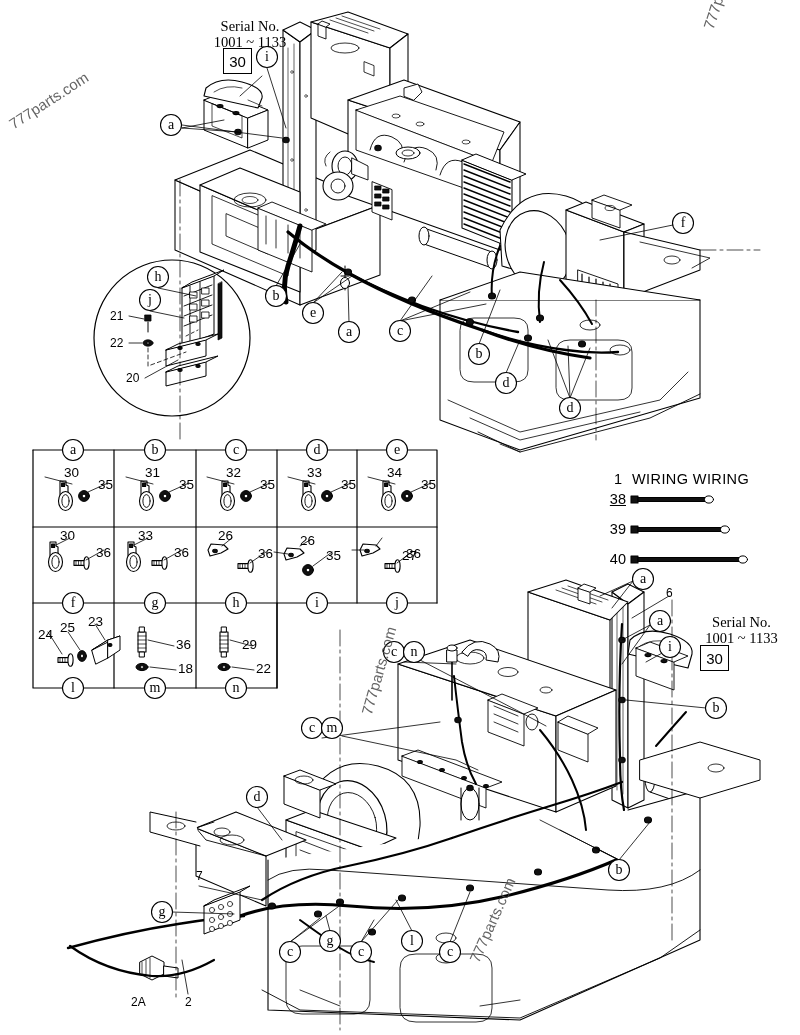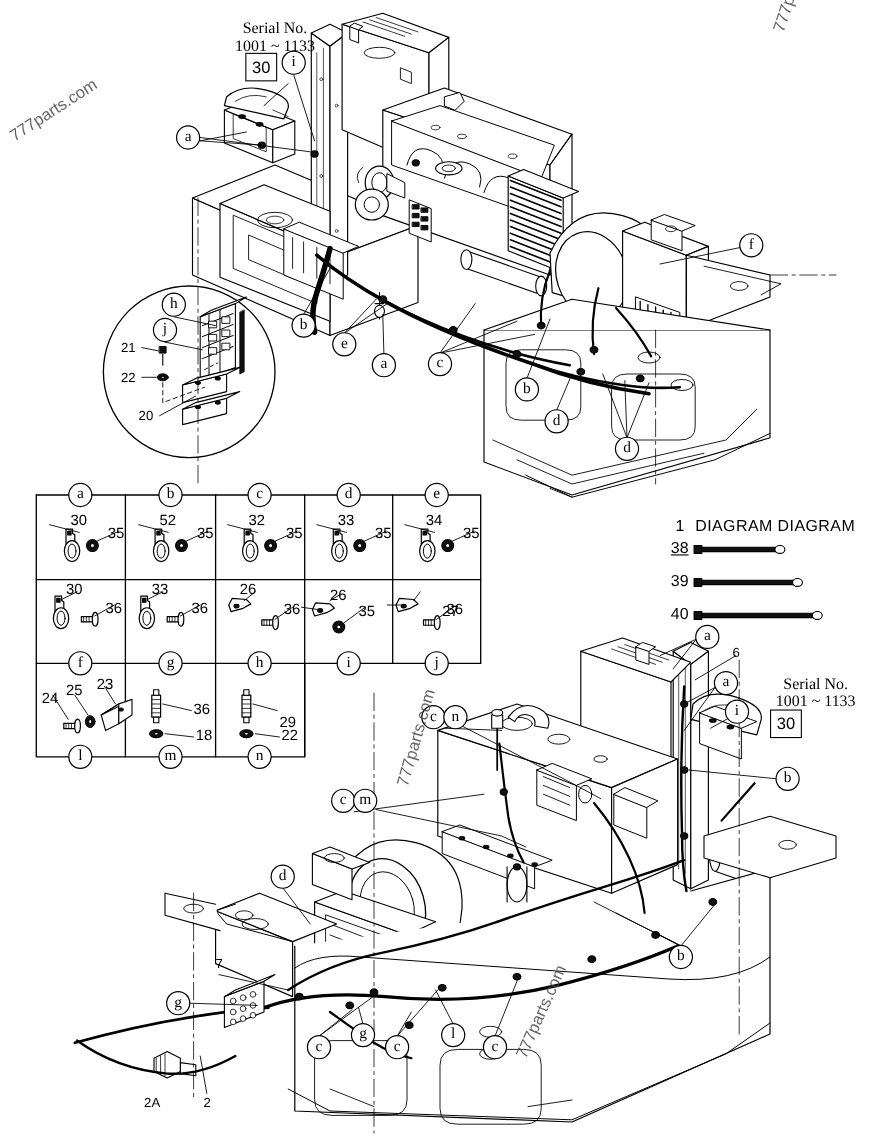--- a/index.html
+++ b/index.html
@@ -637,37 +637,37 @@
 </div>
 <div class="boxnum" style="left:223px;top:48px;width:27px;height:24px;">30</div>
 
 <div class="lbl serial" style="left:684px;top:614px;width:115px;">
   <div>Serial No.</div>
   <div>1001 ~ 1133</div>
 </div>
 <div class="boxnum" style="left:700px;top:645px;width:27px;height:24px;">30</div>
 
 <div class="wtitle" style="left:614px;top:471px;">1</div>
-<div class="wtitle" style="left:632px;top:471px;">DIAGRAM DIAGRAM</div>
+<div class="wtitle" style="left:632px;top:471px;">WIRING WIRING</div>
 <div class="wnum" style="left:602px;top:491px;width:24px;text-decoration:underline;">38</div>
 <div class="wnum" style="left:602px;top:521px;width:24px;">39</div>
 <div class="wnum" style="left:602px;top:551px;width:24px;text-align:right;">40</div>
 
 <div class="partnum" style="left:110px;top:309px;">21</div>
 <div class="partnum" style="left:110px;top:336px;">22</div>
 <div class="partnum" style="left:126px;top:371px;">20</div>
 
 <div class="partnum" style="left:666px;top:586px;">6</div>
 <div class="partnum" style="left:196px;top:869px;">7</div>
 <div class="partnum" style="left:185px;top:995px;">2</div>
 <div class="partnum" style="left:131px;top:995px;">2A</div>
 
 <div class="tablenum" style="left:64px;top:465px;">30</div>
 <div class="tablenum" style="left:98px;top:477px;">35</div>
-<div class="tablenum" style="left:145px;top:465px;">52</div>
+<div class="tablenum" style="left:145px;top:465px;">31</div>
 <div class="tablenum" style="left:179px;top:477px;">35</div>
 <div class="tablenum" style="left:226px;top:465px;">32</div>
 <div class="tablenum" style="left:260px;top:477px;">35</div>
 <div class="tablenum" style="left:307px;top:465px;">33</div>
 <div class="tablenum" style="left:341px;top:477px;">35</div>
 <div class="tablenum" style="left:387px;top:465px;">34</div>
 <div class="tablenum" style="left:421px;top:477px;">35</div>
 
 <div class="tablenum" style="left:60px;top:528px;">30</div>
 <div class="tablenum" style="left:96px;top:545px;">36</div>
@@ -678,21 +678,21 @@
 <div class="tablenum" style="left:300px;top:533px;">26</div>
 <div class="tablenum" style="left:326px;top:548px;">35</div>
 <div class="tablenum" style="left:372px;top:548px;margin-left:30px;">27</div>
 <div class="tablenum" style="left:406px;top:546px;">36</div>
 
 <div class="tablenum" style="left:38px;top:627px;">24</div>
 <div class="tablenum" style="left:60px;top:620px;">25</div>
 <div class="tablenum" style="left:88px;top:614px;">23</div>
 <div class="tablenum" style="left:176px;top:637px;">36</div>
 <div class="tablenum" style="left:178px;top:661px;">18</div>
-<div class="tablenum" style="left:254px;top:637px;margin-top:12px;">29</div>
+<div class="tablenum" style="left:242px;top:637px;">29</div>
 <div class="tablenum" style="left:256px;top:661px;">22</div>
 
 <div class="lbl" style="left:73px;top:450px;transform:translate(-50%,-50%);font-size:14px;">a</div>
 <div class="lbl" style="left:155px;top:450px;transform:translate(-50%,-50%);font-size:14px;">b</div>
 <div class="lbl" style="left:236px;top:450px;transform:translate(-50%,-50%);font-size:14px;">c</div>
 <div class="lbl" style="left:317px;top:450px;transform:translate(-50%,-50%);font-size:14px;">d</div>
 <div class="lbl" style="left:397px;top:450px;transform:translate(-50%,-50%);font-size:14px;">e</div>
 <div class="lbl" style="left:73px;top:603px;transform:translate(-50%,-50%);font-size:14px;">f</div>
 <div class="lbl" style="left:155px;top:603px;transform:translate(-50%,-50%);font-size:14px;">g</div>
 <div class="lbl" style="left:236px;top:603px;transform:translate(-50%,-50%);font-size:14px;">h</div>

